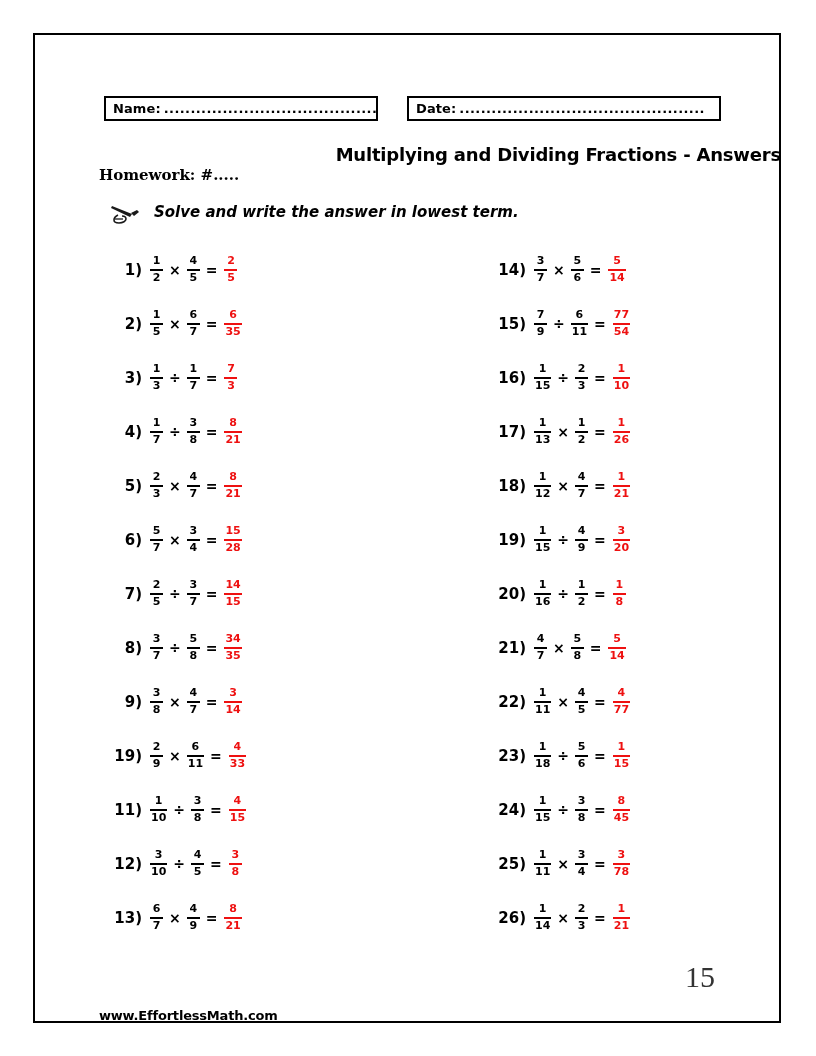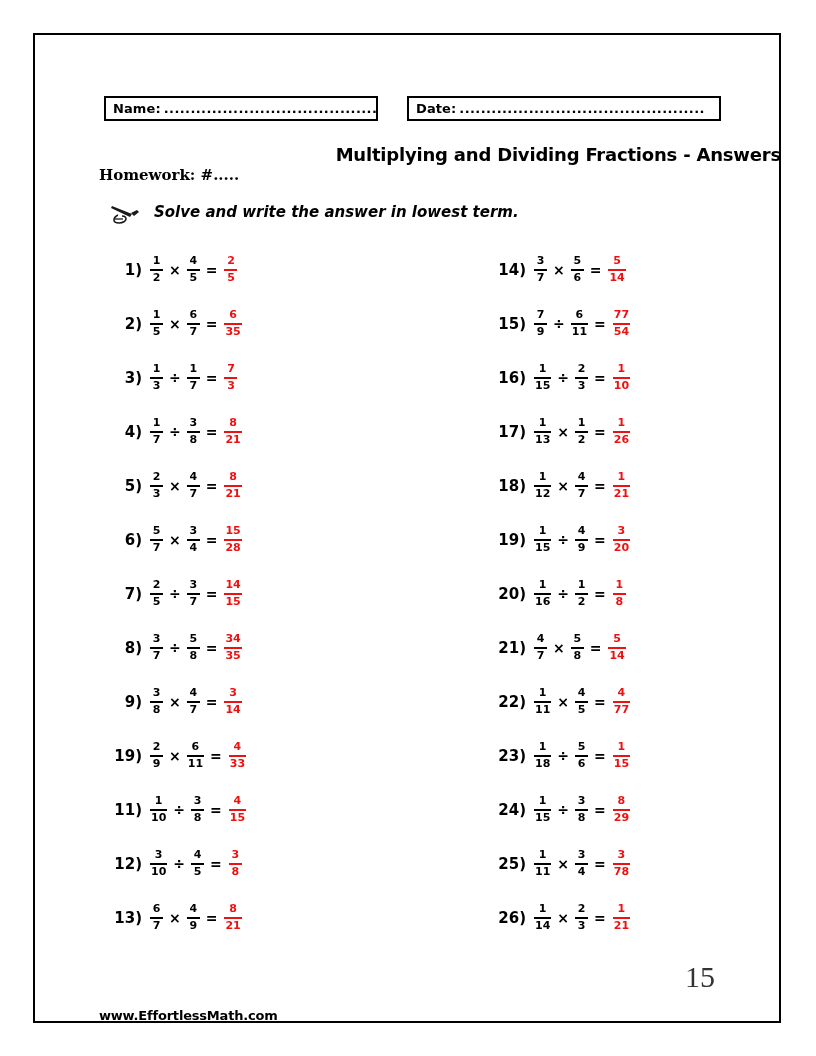--- a/index.html
+++ b/index.html
@@ -703,21 +703,21 @@
       <span class="op">÷</span>
       <span class="frac">
         <span class="num">3</span>
         <span class="bar"></span>
         <span class="den">8</span>
       </span>
       <span class="equals">=</span>
       <span class="frac answer">
         <span class="num">8</span>
         <span class="bar"></span>
-        <span class="den">29</span>
+        <span class="den">45</span>
       </span>
     </div>
     <div class="problem">
       <span class="prob-num">25)</span>
       <span class="frac">
         <span class="num">1</span>
         <span class="bar"></span>
         <span class="den">11</span>
       </span>
       <span class="op">×</span>

